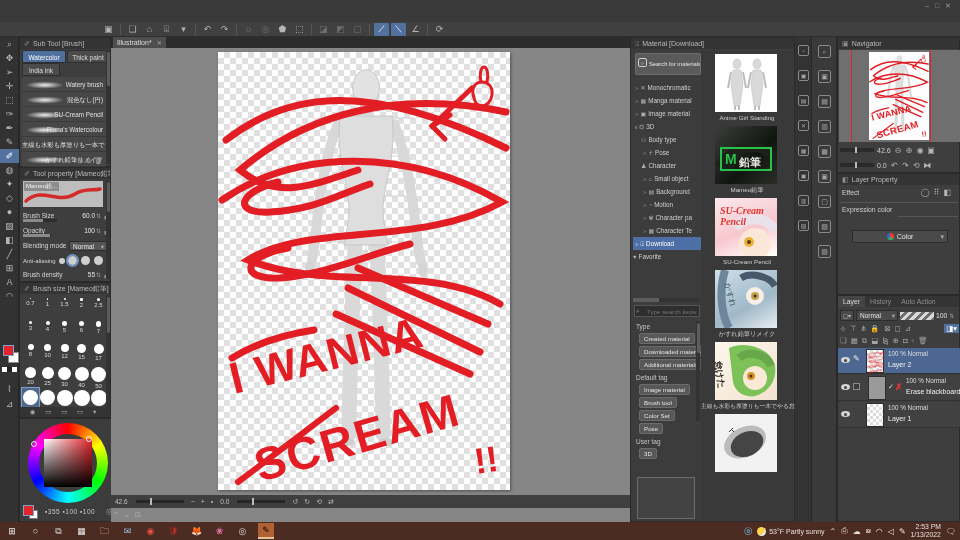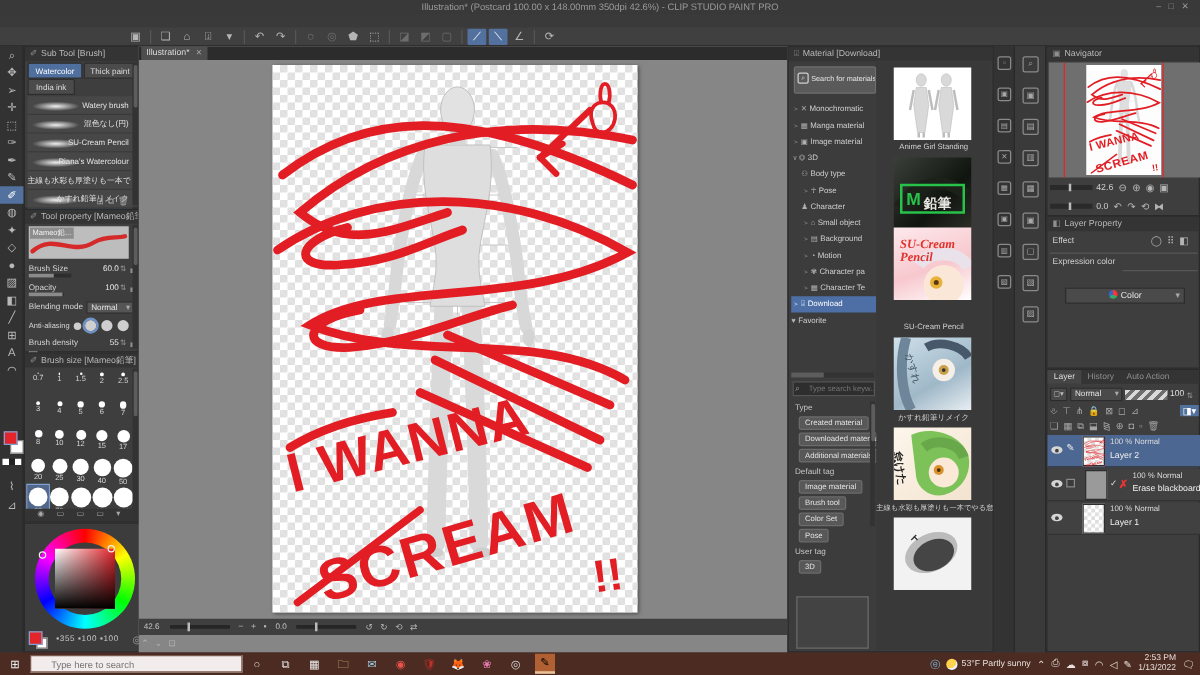--- a/index.html
+++ b/index.html
@@ -200,23 +200,20 @@
   #weather { display:flex; align-items:center; gap:3px; }
   #wsun { width:9px; height:9px; border-radius:50%; background:radial-gradient(circle at 35% 35%, #ffd34d 55%, #e8f4fa 56%); }
   #clock { text-align:right; line-height:1.25; font-size:6.8px; }
   .trayg { font-size:8px; }
 </style>
 </head>
 <body>
 
 <div id="app">
 
-  <div class="abs" id="titlebar">
-    <span>Illustration* (Postcard 100.00 x 148.00mm 350dpi 42.6%)  - CLIP STUDIO PAINT PRO</span>
-  </div>
   <div class="abs" id="winbtns">–□✕</div>
 
 
   <div class="abs" id="cmdbar">
     <span style="width:100px"></span>
     <span class="ci">▣</span>
     <span class="sep"></span>
     <span class="ci">❏</span>
     <span class="ci">⌂</span>
     <span class="ci">⍗</span>
@@ -593,21 +590,21 @@
       <div class="tlabel" style="top:64px">Anime Girl Standing</div>
       <div class="thumb" style="top:76px;background:linear-gradient(135deg,#3a3f3a,#11150f 60%,#2c2f28)">
         <svg width="62" height="58">
           <path d="M4,40 C18,20 40,14 58,30" stroke="#1c211a" stroke-width="9" fill="none"></path>
           <rect x="6" y="22" width="50" height="22" fill="none" stroke="#27c24a" stroke-width="2"></rect>
           <text x="10" y="38" font-size="14" font-weight="bold" fill="#27c24a" font-family="Liberation Sans,sans-serif">M</text>
           <text x="24" y="40" font-size="11" font-weight="bold" fill="#e8e6e0" font-family="Liberation Sans,sans-serif">鉛筆</text>
         </svg>
       </div>
       <div class="tlabel" style="top:136px">Mameo鉛筆</div>
-      <div class="thumb" style="top:132px;background:linear-gradient(160deg,#fde9ec,#f7c8ce 55%,#fff)">
+      <div class="thumb" style="top:148px;background:linear-gradient(160deg,#fde9ec,#f7c8ce 55%,#fff)">
         <svg width="62" height="58">
           <circle cx="40" cy="46" r="16" fill="#fbe7d8"></circle>
           <circle cx="34" cy="44" r="5" fill="#e8b23a"></circle>
             <circle cx="34" cy="44" r="2" fill="#5a3a10"></circle>
           <path d="M20,30 C28,18 52,18 60,32" stroke="#e9e2ea" stroke-width="10" fill="none"></path>
           <text x="5" y="16" font-size="10" font-style="italic" font-weight="bold" fill="#e0332e" font-family="Liberation Serif,serif">SU-Cream</text>
           <text x="5" y="27" font-size="10" font-style="italic" font-weight="bold" fill="#e0332e" font-family="Liberation Serif,serif">Pencil</text>
         </svg>
       </div>
       <div class="tlabel" style="top:208px">SU-Cream Pencil</div>
@@ -768,21 +765,20 @@
       <span class="eye leye"></span>
       <span class="lthumb"></span>
       <span class="linfo">100 % Normal</span>
       <span class="lname">Layer 1</span>
     </div>
   </div>
 
   <div class="abs" id="taskbar">
     <div id="startbtn">⊞</div>
 
-    <input id="tsearch" placeholder="Type here to search" style="">
     <span class="tbico" style="color:#ddd">○</span>
     <span class="tbico" style="color:#ddd">⧉</span>
     <span class="tbico" style="color:#e8e8e8">▦</span>
     <span class="tbico" style="color:#f4c879">🗀</span>
     <span class="tbico" style="color:#9fd0e8">✉</span>
     <span class="tbico" style="color:#e8524a">◉</span>
     <span class="tbico" style="color:#c03028">🛡</span>
     <span class="tbico" style="color:#f2922e">🦊</span>
     <span class="tbico" style="color:#e87ab0">❀</span>
     <span class="tbico" style="color:#d8d8d8">◎</span>

